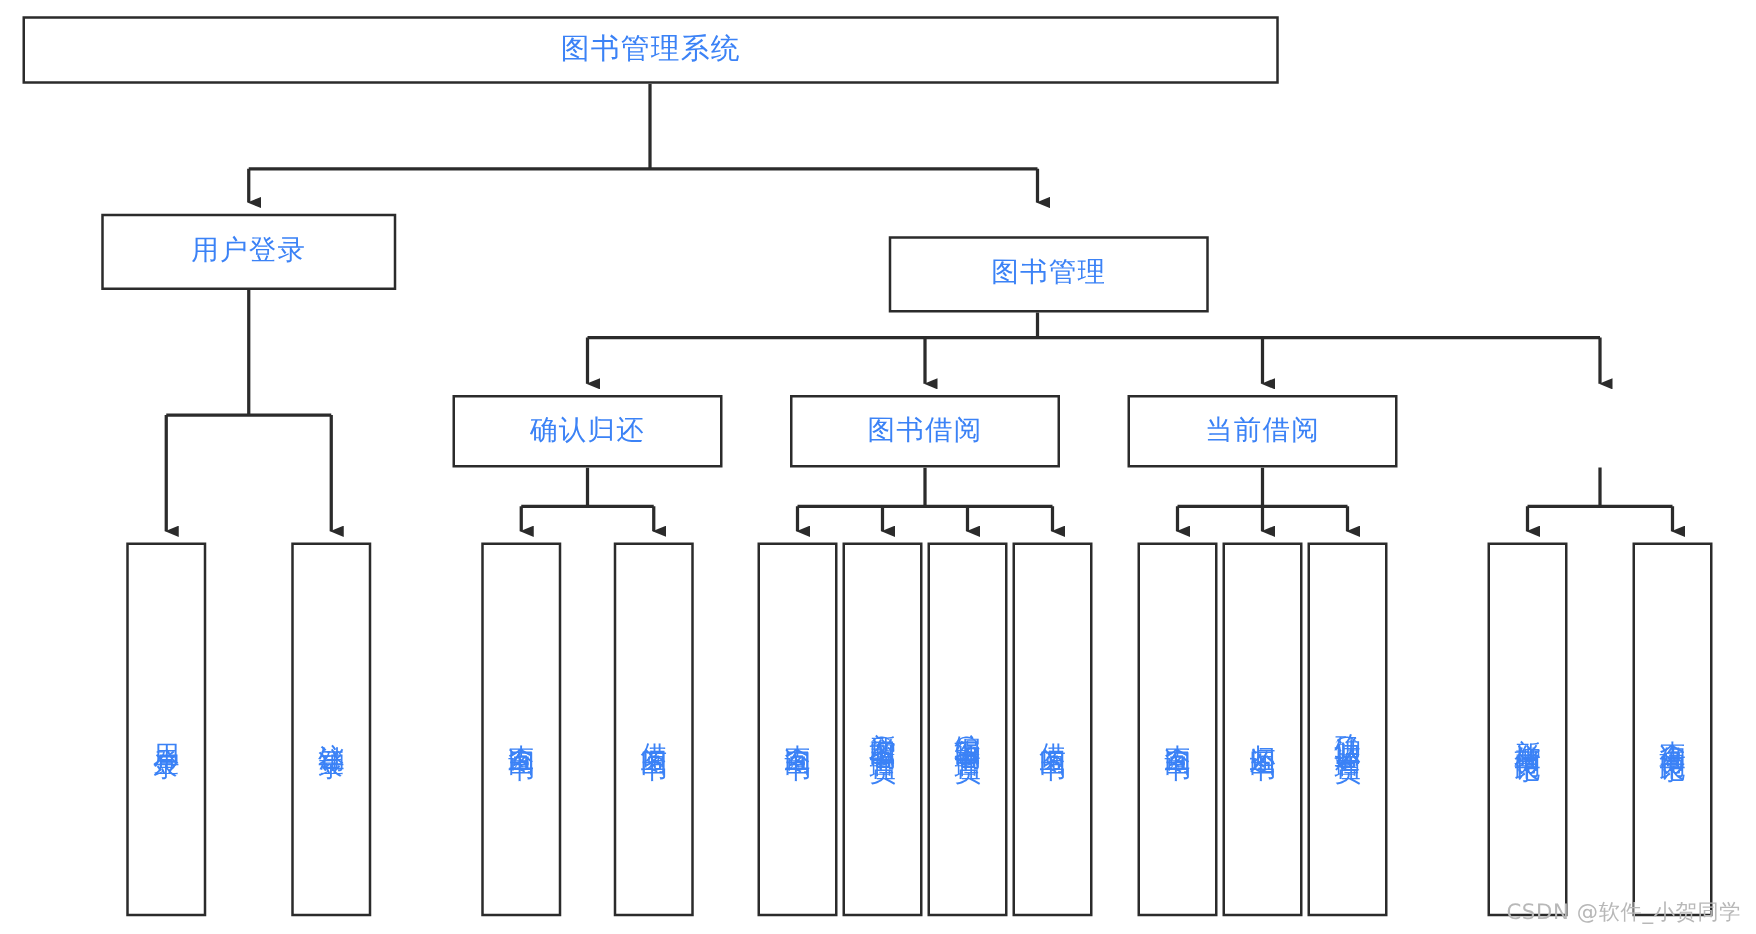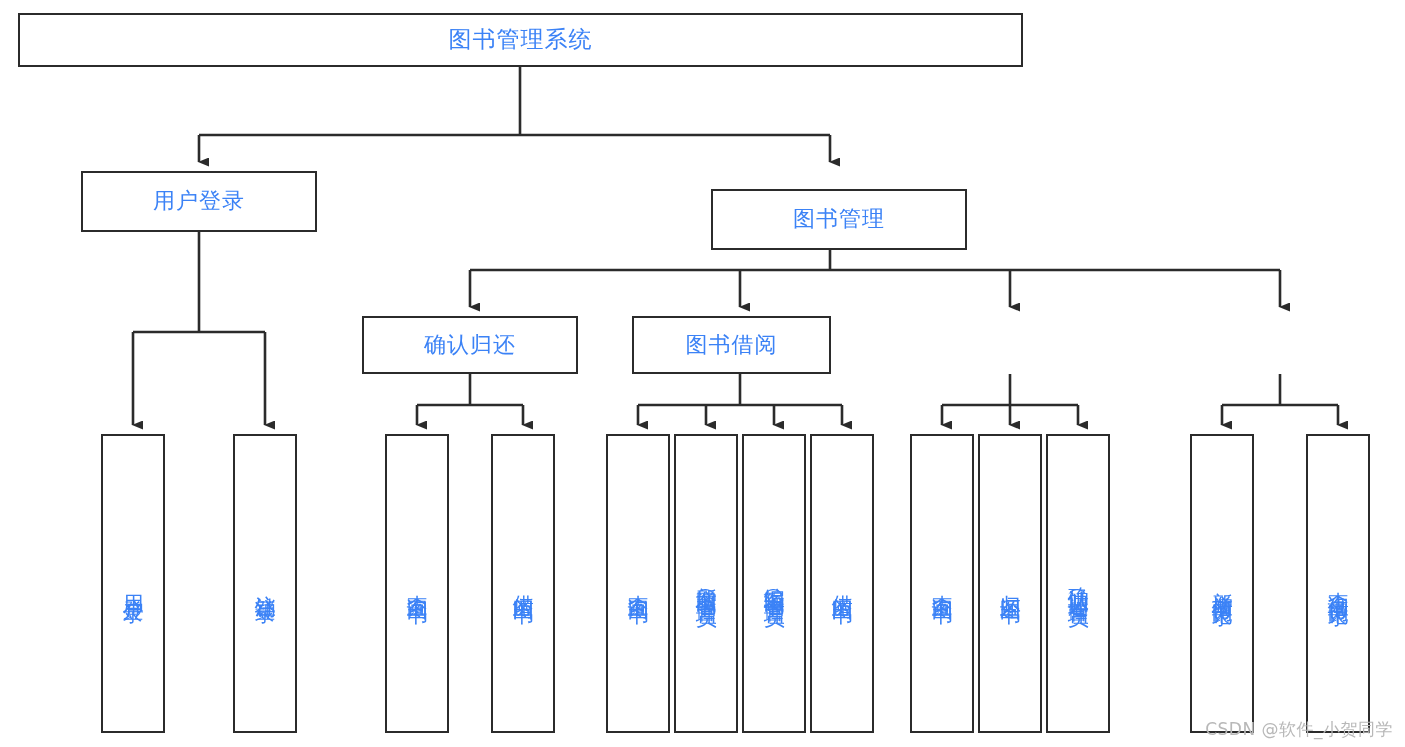--- a/index.html
+++ b/index.html
@@ -125,22 +125,23 @@
   </svg>
 
   <div class="node node-h node-root" style="left:18px; top:13px; width:1005px; height:54px;">图书管理系统</div>
 
   <div class="node node-h" style="left:81px; top:171px; width:236px; height:61px;">用户登录</div>
 
   <div class="node node-h" style="left:711px; top:189px; width:256px; height:61px;">图书管理</div>
 
   <div class="node node-h" style="left:362px; top:316px; width:216px; height:58px;">确认归还</div>
 
-  <div class="node node-h" style="left:632px; top:316px; width:199px; height:58px;">图书借阅</div>
+  <div class="node node-h" style="left:632px; top:316px; width:216px; height:58px;">图书借阅</div>
 
+  <div class="node node-h" style="left:902px; top:316px; width:216px; height:58px;">当前借阅</div>
 
 
   <div class="node node-v" style="left:101px; top:434px; width:64px; height:299px;">用户登录</div>
 
   <div class="node node-v" style="left:233px; top:434px; width:64px; height:299px;">注销登录</div>
 
   <div class="node node-v" style="left:385px; top:434px; width:64px; height:299px;">查询图书</div>
 
   <div class="node node-v" style="left:491px; top:434px; width:64px; height:299px;">借阅图书</div>
 

